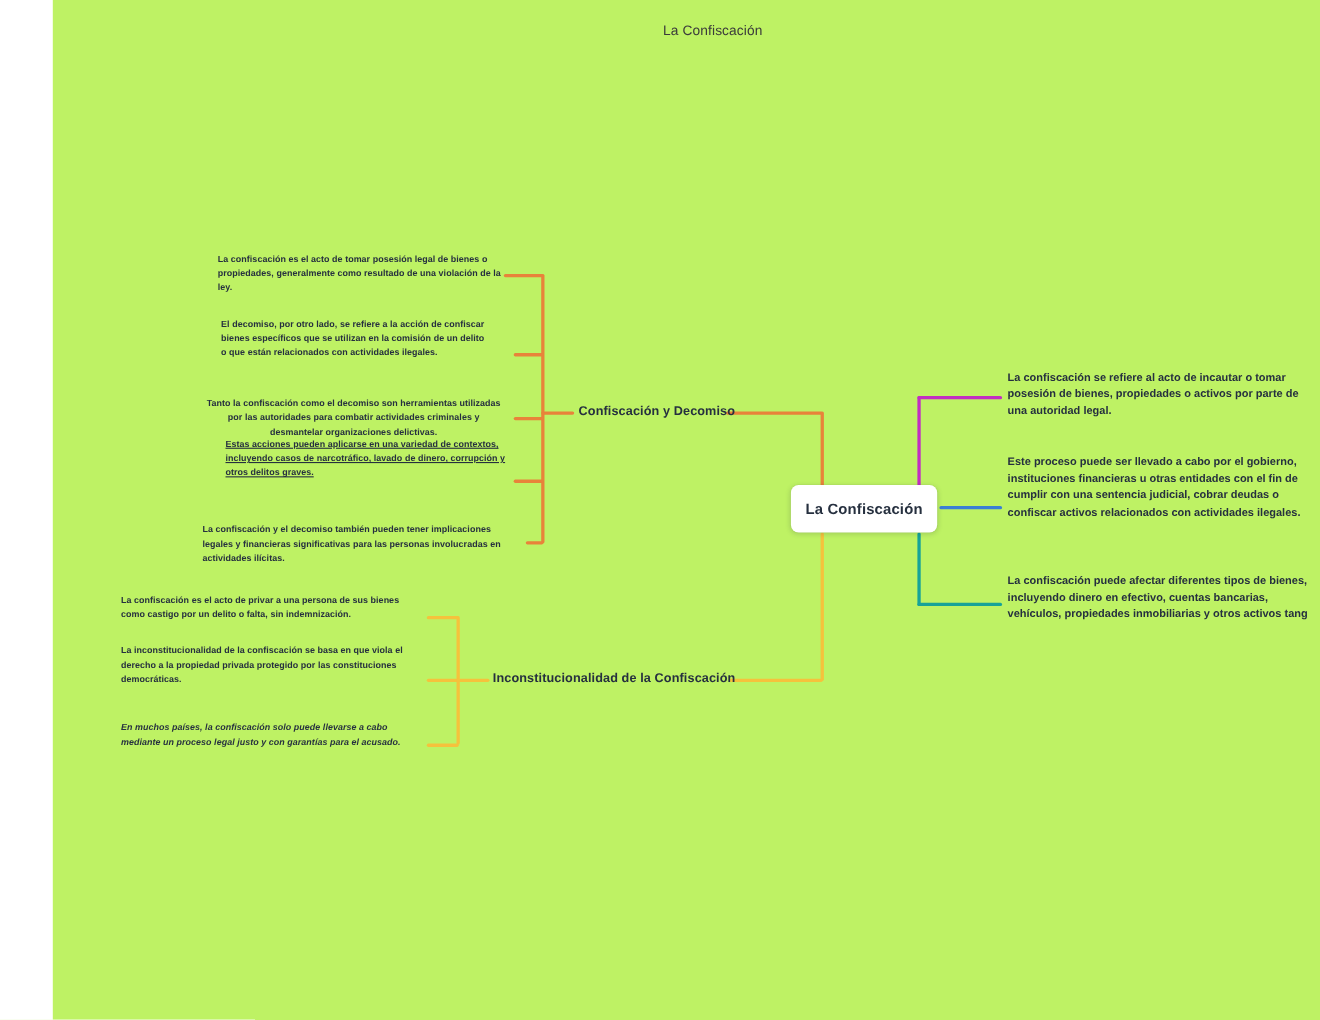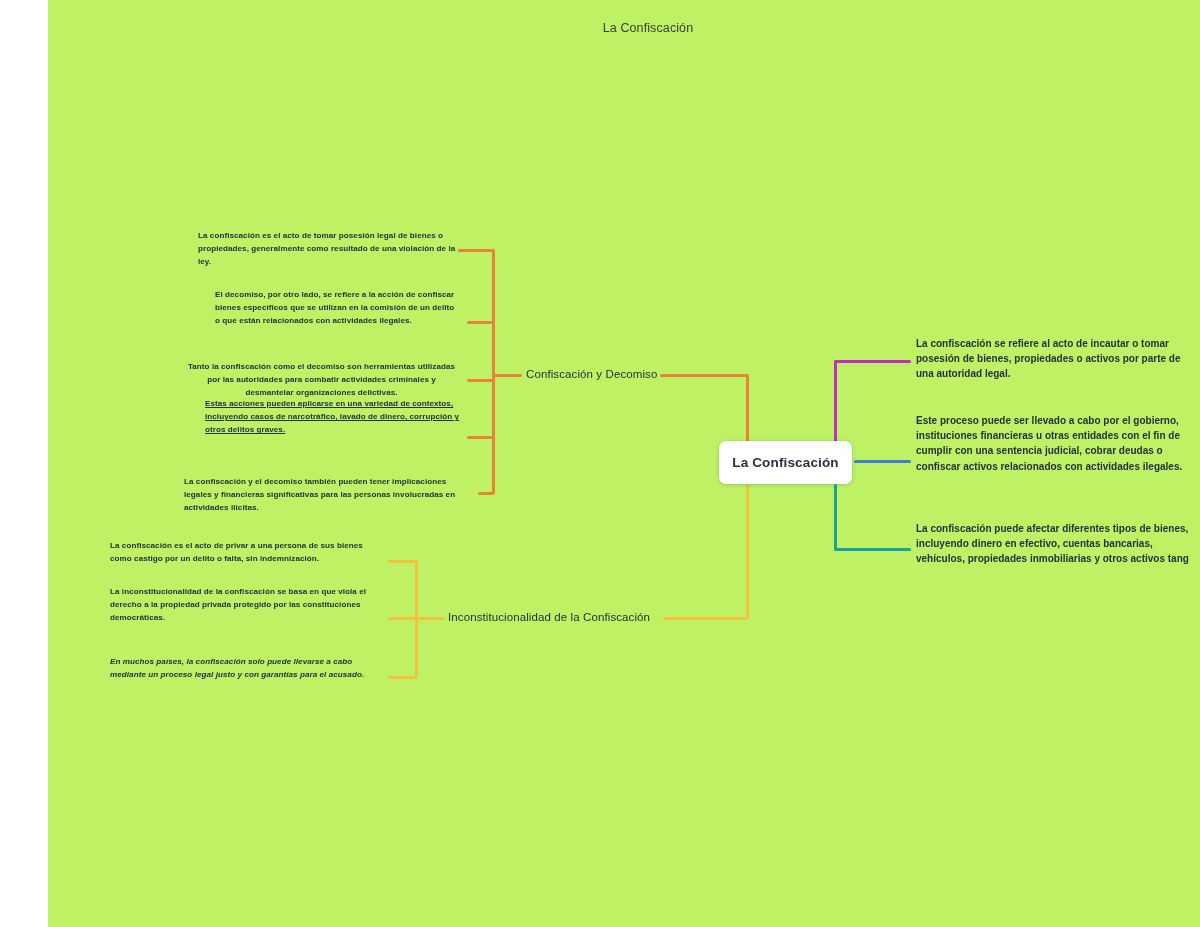--- a/index.html
+++ b/index.html
@@ -59,21 +59,21 @@
     font-weight: 700;
     color: #26303f;
     letter-spacing: .15px;
     white-space: nowrap;
   }
 
   
   .branch-label {
     position: absolute;
     font-size: 11.5px;
-    font-weight: 400;
+    font-weight: 700;
     color: #26303f;
     white-space: nowrap;
     letter-spacing: .1px;
     z-index: 30;
   }
   #label-orange { left: 478px; top: 368px; }
   #label-yellow { left: 400px; top: 611px; }
 
   
   .leaf {
@@ -136,21 +136,21 @@
   <div class="center-node">
     <span class="label">La Confiscación</span>
   </div>
 
   <div class="branch-label" id="label-orange">Confiscación y Decomiso</div>
 
   <div class="branch-label" id="label-yellow">Inconstitucionalidad de la Confiscación</div>
 
   <div class="leaf" style="left:150px; top:229px; width:258px;">La confiscación es el acto de tomar posesión legal de bienes o propiedades, generalmente como resultado de una violación de la ley.</div>
 
-  <div class="leaf" style="left:167px; top:288px; width:246px;">El decomiso, por otro lado, se refiere a la acción de confiscar bienes específicos que se utilizan en la comisión de un delito o que están relacionados con actividades ilegales.</div>
+  <div class="leaf" style="left:153px; top:288px; width:246px;">El decomiso, por otro lado, se refiere a la acción de confiscar bienes específicos que se utilizan en la comisión de un delito o que están relacionados con actividades ilegales.</div>
 
   <div class="leaf" style="left:136px; top:360px; width:275px;text-align:center;">Tanto la confiscación como el decomiso son herramientas utilizadas por las autoridades para combatir actividades criminales y desmantelar organizaciones delictivas.</div>
 
   <div class="leaf" style="left:157px; top:397px; width:255px;text-decoration:underline;">Estas acciones pueden aplicarse en una variedad de contextos, incluyendo casos de narcotráfico, lavado de dinero, corrupción y otros delitos graves.</div>
 
   <div class="leaf" style="left:136px; top:475px; width:288px;">La confiscación y el decomiso también pueden tener implicaciones legales y financieras significativas para las personas involucradas en actividades ilícitas.</div>
 
   <div class="leaf" style="left:62px; top:539px; width:268px;">La confiscación es el acto de privar a una persona de sus bienes como castigo por un delito o falta, sin indemnización.</div>
 
   <div class="leaf" style="left:62px; top:585px; width:268px;">La inconstitucionalidad de la confiscación se basa en que viola el derecho a la propiedad privada protegido por las constituciones democráticas.</div>

